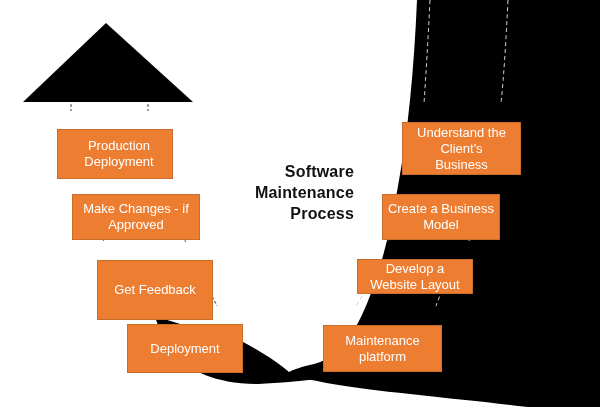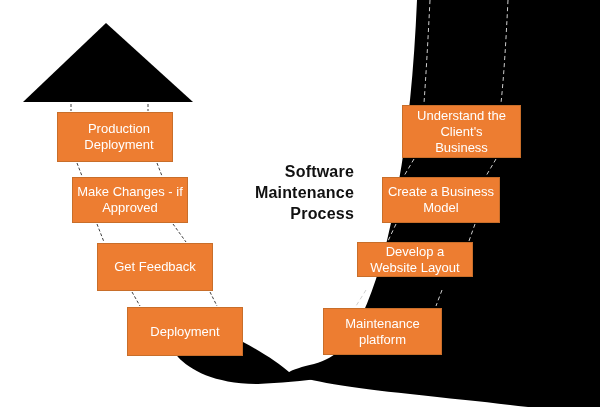--- a/index.html
+++ b/index.html
@@ -14,20 +14,21 @@
   .step-box{
     position:absolute;
     display:flex;align-items:center;justify-content:center;
     text-align:center;
     background:var(--box-orange,#ED7D31);
     border:1px solid var(--box-border,#C86E2A);
     color:var(--box-text,#FFFFFF);
     font-size:13px;line-height:16px;
     white-space:pre-line;
     box-sizing:border-box;
+    margin-top:17px;
   }
   .diagram-title{
     position:absolute;
     left:228px;top:161px;width:126px;
     text-align:right;
     color:var(--title-text,#111111);
     font-size:16px;font-weight:bold;line-height:21px;
     white-space:pre-line;
     letter-spacing:0.2px;
   }
@@ -79,23 +80,23 @@
       <path class="leader-light" d="M 496,159 L 486,176"></path>
       <path class="leader-light" d="M 396,224 L 388,241"></path>
       <path class="leader-light" d="M 475,224 L 469,241"></path>
       <path class="leader-light" d="M 366,290 L 356,306"></path>
       <path class="leader-light" d="M 442,290 L 436,306"></path>
     </g>
   </svg>
 
   <div class="step-box" style="left:57px;top:112px;width:116px;height:50px;padding-left:8px;">Production
 Deployment</div>
-  <div class="step-box" style="left:72px;top:177px;width:116px;height:46px;">Make Changes - if
+  <div class="step-box" style="left:72px;top:177px;width:128px;height:46px;">Make Changes - if
 Approved</div>
-  <div class="step-box" style="left:97px;top:243px;width:116px;height:48px;">Get Feedback</div>
+  <div class="step-box" style="left:97px;top:243px;width:116px;height:60px;">Get Feedback</div>
   <div class="step-box" style="left:127px;top:307px;width:116px;height:49px;">Deployment</div>
 
   <div class="step-box" style="left:402px;top:105px;width:119px;height:53px;">Understand the
 Client's
 Business</div>
   <div class="step-box" style="left:382px;top:177px;width:118px;height:46px;text-align:center;">Create a Business
 Model</div>
   <div class="step-box" style="left:357px;top:242px;width:116px;height:35px;">Develop a
 Website Layout</div>
   <div class="step-box" style="left:323px;top:308px;width:119px;height:47px;">Maintenance

